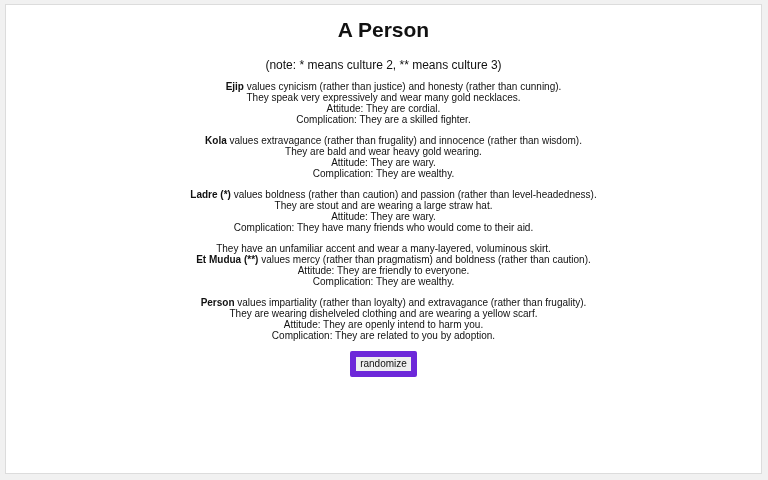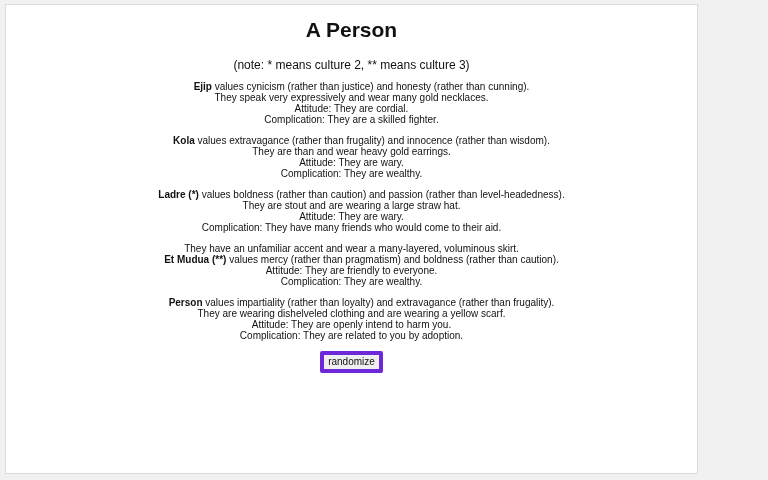--- a/index.html
+++ b/index.html
@@ -3,41 +3,41 @@
   <meta charset="utf-8">
   <style>
     html, body { margin: 0; padding: 0; }
     body {
       width: 768px; height: 480px; overflow: hidden;
       background: #f1f1f1;
       font-family: "Liberation Sans", sans-serif;
       position: relative;
     }
     .frame {
-      position: absolute; left: 5px; top: 4px; width: 693px; height: 470px;
+      position: absolute; left: 5px; top: 4px; width: 757px; height: 470px;
       background: #ffffff;
       border: 1px solid #dcdcdc;
       box-sizing: border-box;
     }
     .content { text-align: center; color: #111; }
     h1 {
       margin: 0; padding-top: 12px;
       font-size: 21px; font-weight: bold; line-height: 26px;
     }
     .note { font-size: 12px; line-height: 12px; margin-top: 16px; }
     .person { font-size: 10px; line-height: 11px; margin-top: 10px; }
     .person .line { display: block; }
     .person b { font-weight: bold; padding-left: 20px; }
     .btn {
       margin-top: 10px;
       font-family: "Liberation Sans", sans-serif;
       font-size: 10px; line-height: 12px;
       padding: 1px 4px;
       background: #efefef;
-      border: 4px solid #6d28d9;
+      border: 6px solid #6d28d9;
       border-radius: 2px;
       color: #111;
     }
   </style>
 </head>
 <body>
 
 <div class="frame">
   <div class="content">
     <h1>A Person</h1>
@@ -45,21 +45,21 @@
 
     <div class="person">
       <span class="line"><b>Ejip</b><span> values cynicism (rather than justice) and honesty (rather than cunning).</span></span>
       <span class="line">They speak very expressively and wear many gold necklaces.</span>
       <span class="line">Attitude: They are cordial.</span>
       <span class="line">Complication: They are a skilled fighter.</span>
     </div>
 
     <div class="person">
       <span class="line"><b>Kola</b><span> values extravagance (rather than frugality) and innocence (rather than wisdom).</span></span>
-      <span class="line">They are than and wear heavy gold earrings.</span>
+      <span class="line">They are bald and wear heavy gold wearing.</span>
       <span class="line">Attitude: They are wary.</span>
       <span class="line">Complication: They are wealthy.</span>
     </div>
 
     <div class="person">
       <span class="line"><b>Ladre (*)</b><span> values boldness (rather than caution) and passion (rather than level-headedness).</span></span>
       <span class="line">They are stout and are wearing a large straw hat.</span>
       <span class="line">Attitude: They are wary.</span>
       <span class="line">Complication: They have many friends who would come to their aid.</span>
     </div>

